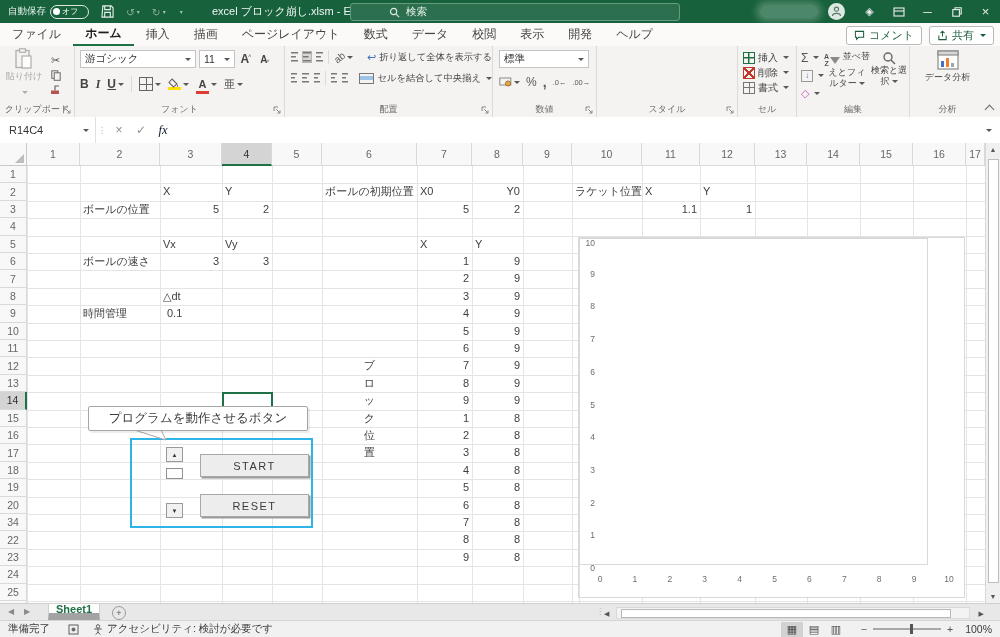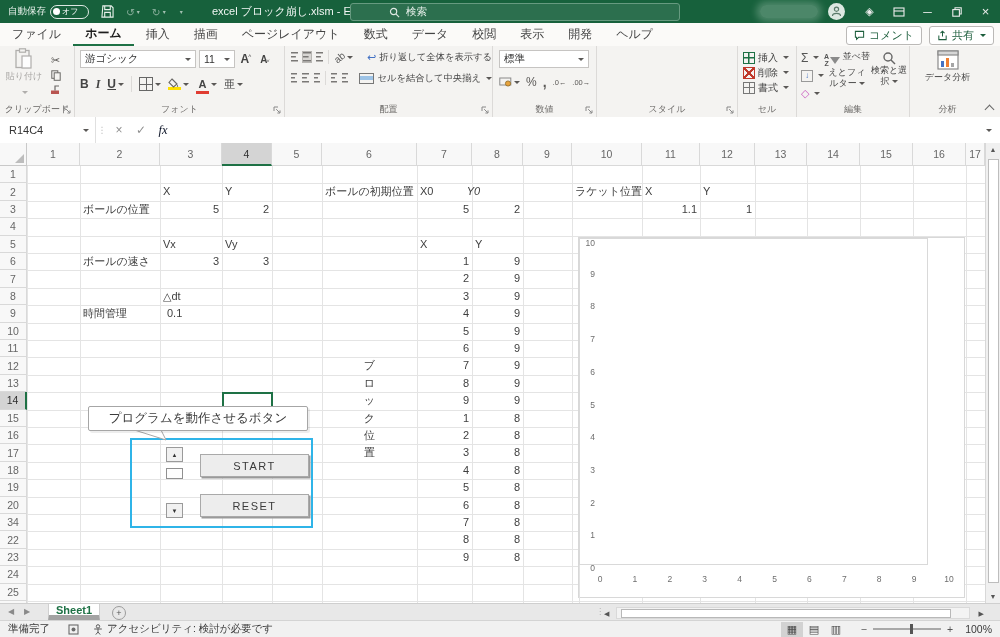--- a/index.html
+++ b/index.html
@@ -87,21 +87,21 @@
   .spbtn{position:absolute;left:0;width:17px;height:15px;background:#F1F1F1;border:1px solid #9A9A9A;box-sizing:border-box;
          display:flex;align-items:center;justify-content:center;font-size:6px;color:#333;}
   #spthumb{position:absolute;left:0;top:21px;width:17px;height:11px;background:#FDFDFD;border:1px solid #909090;box-sizing:border-box;}
   
   #vscroll{position:absolute;left:985px;top:143px;width:15px;height:460px;background:#F0F0F0;border-left:1px solid #D8D8D8;box-sizing:border-box;z-index:40;}
   .scar{position:absolute;left:1px;width:12px;text-align:center;font-size:7px;color:#555;}
   #vthumb{position:absolute;left:2px;top:16px;width:11px;height:424px;background:#FFF;border:1px solid #BDBDBD;box-sizing:border-box;}
   
   #tabbar{position:absolute;left:0;top:603px;width:1000px;height:17px;background:#E8E8E8;border-top:1px solid #CFCFCF;box-sizing:border-box;z-index:41;}
   #sheettab{position:absolute;left:48px;top:0;width:52px;height:17px;background:#fff;border-right:1px solid #D0D0D0;border-left:1px solid #D0D0D0;
-            border-bottom:6px solid #a3a3a3;box-sizing:border-box;display:flex;align-items:center;justify-content:center;
+            border-bottom:8px solid #a3a3a3;box-sizing:border-box;display:flex;align-items:center;justify-content:center;
             font-size:11px;color:#1E7145;font-weight:700;}
   .tnav{position:absolute;top:3px;font-size:8px;color:#8A8A8A;}
   #addsheet{position:absolute;left:112px;top:2px;width:12px;height:12px;border:1px solid #9B9B9B;border-radius:50%;
             font-size:9px;color:#555;display:flex;align-items:center;justify-content:center;}
   #hscroll{position:absolute;left:604px;top:2.5px;width:380px;height:12px;}
   #htrack{position:absolute;left:12px;top:0;width:354px;height:12px;background:#F3F3F3;border:1px solid #D9D9D9;box-sizing:border-box;}
   #hthumb{position:absolute;left:4px;top:1px;width:330px;height:9px;background:#FFF;border:1px solid #B8B8B8;box-sizing:border-box;}
   .harrow{position:absolute;top:2px;font-size:7px;color:#555;}
   
   #statusbar{position:absolute;left:0;top:620px;width:1000px;height:17px;background:#F1F1F1;border-top:1px solid #D4D4D4;
@@ -532,21 +532,21 @@
     <div class="gl" style="left: 27px; top: 371px; width: 958px; height: 1px;"></div>
     <div class="gl" style="left: 27px; top: 388.4px; width: 958px; height: 1px;"></div>
     <div class="gl" style="left: 27px; top: 405.8px; width: 958px; height: 1px;"></div>
     <div class="gl" style="left: 27px; top: 423.2px; width: 958px; height: 1px;"></div>
     <div class="gl" style="left: 27px; top: 440.6px; width: 958px; height: 1px;"></div>
     <div class="gl" style="left: 27px; top: 458px; width: 958px; height: 1px;"></div>
     <div class="cell" style="left: 160px; top: 40.4px; width: 62px; height: 17.4px; line-height: 17.4px; text-align: left;">X</div>
     <div class="cell" style="left: 222px; top: 40.4px; width: 50px; height: 17.4px; line-height: 17.4px; text-align: left;">Y</div>
     <div class="cell" style="left: 322px; top: 40.4px; width: 95px; height: 17.4px; line-height: 17.4px; text-align: left;">ボールの初期位置</div>
     <div class="cell" style="left: 417px; top: 40.4px; width: 55px; height: 17.4px; line-height: 17.4px; text-align: left;">X0</div>
-    <div class="cell" style="left: 448px; top: 40.4px; width: 51px; height: 17.4px; line-height: 17.4px; text-align: center; font-style: italic;">Y0</div>
+    <div class="cell" style="left: 472px; top: 40.4px; width: 51px; height: 17.4px; line-height: 17.4px; text-align: right;">Y0</div>
     <div class="cell" style="left: 572px; top: 40.4px; width: 70px; height: 17.4px; line-height: 17.4px; text-align: left;">ラケット位置</div>
     <div class="cell" style="left: 642px; top: 40.4px; width: 58px; height: 17.4px; line-height: 17.4px; text-align: left;">X</div>
     <div class="cell" style="left: 700px; top: 40.4px; width: 55px; height: 17.4px; line-height: 17.4px; text-align: left;">Y</div>
     <div class="cell" style="left: 80px; top: 57.8px; width: 80px; height: 17.4px; line-height: 17.4px; text-align: left;">ボールの位置</div>
     <div class="cell" style="left: 160px; top: 57.8px; width: 62px; height: 17.4px; line-height: 17.4px; text-align: right;">5</div>
     <div class="cell" style="left: 222px; top: 57.8px; width: 50px; height: 17.4px; line-height: 17.4px; text-align: right;">2</div>
     <div class="cell" style="left: 417px; top: 57.8px; width: 55px; height: 17.4px; line-height: 17.4px; text-align: right;">5</div>
     <div class="cell" style="left: 472px; top: 57.8px; width: 51px; height: 17.4px; line-height: 17.4px; text-align: right;">2</div>
     <div class="cell" style="left: 642px; top: 57.8px; width: 58px; height: 17.4px; line-height: 17.4px; text-align: right;">1.1</div>
     <div class="cell" style="left: 700px; top: 57.8px; width: 55px; height: 17.4px; line-height: 17.4px; text-align: right;">1</div>

